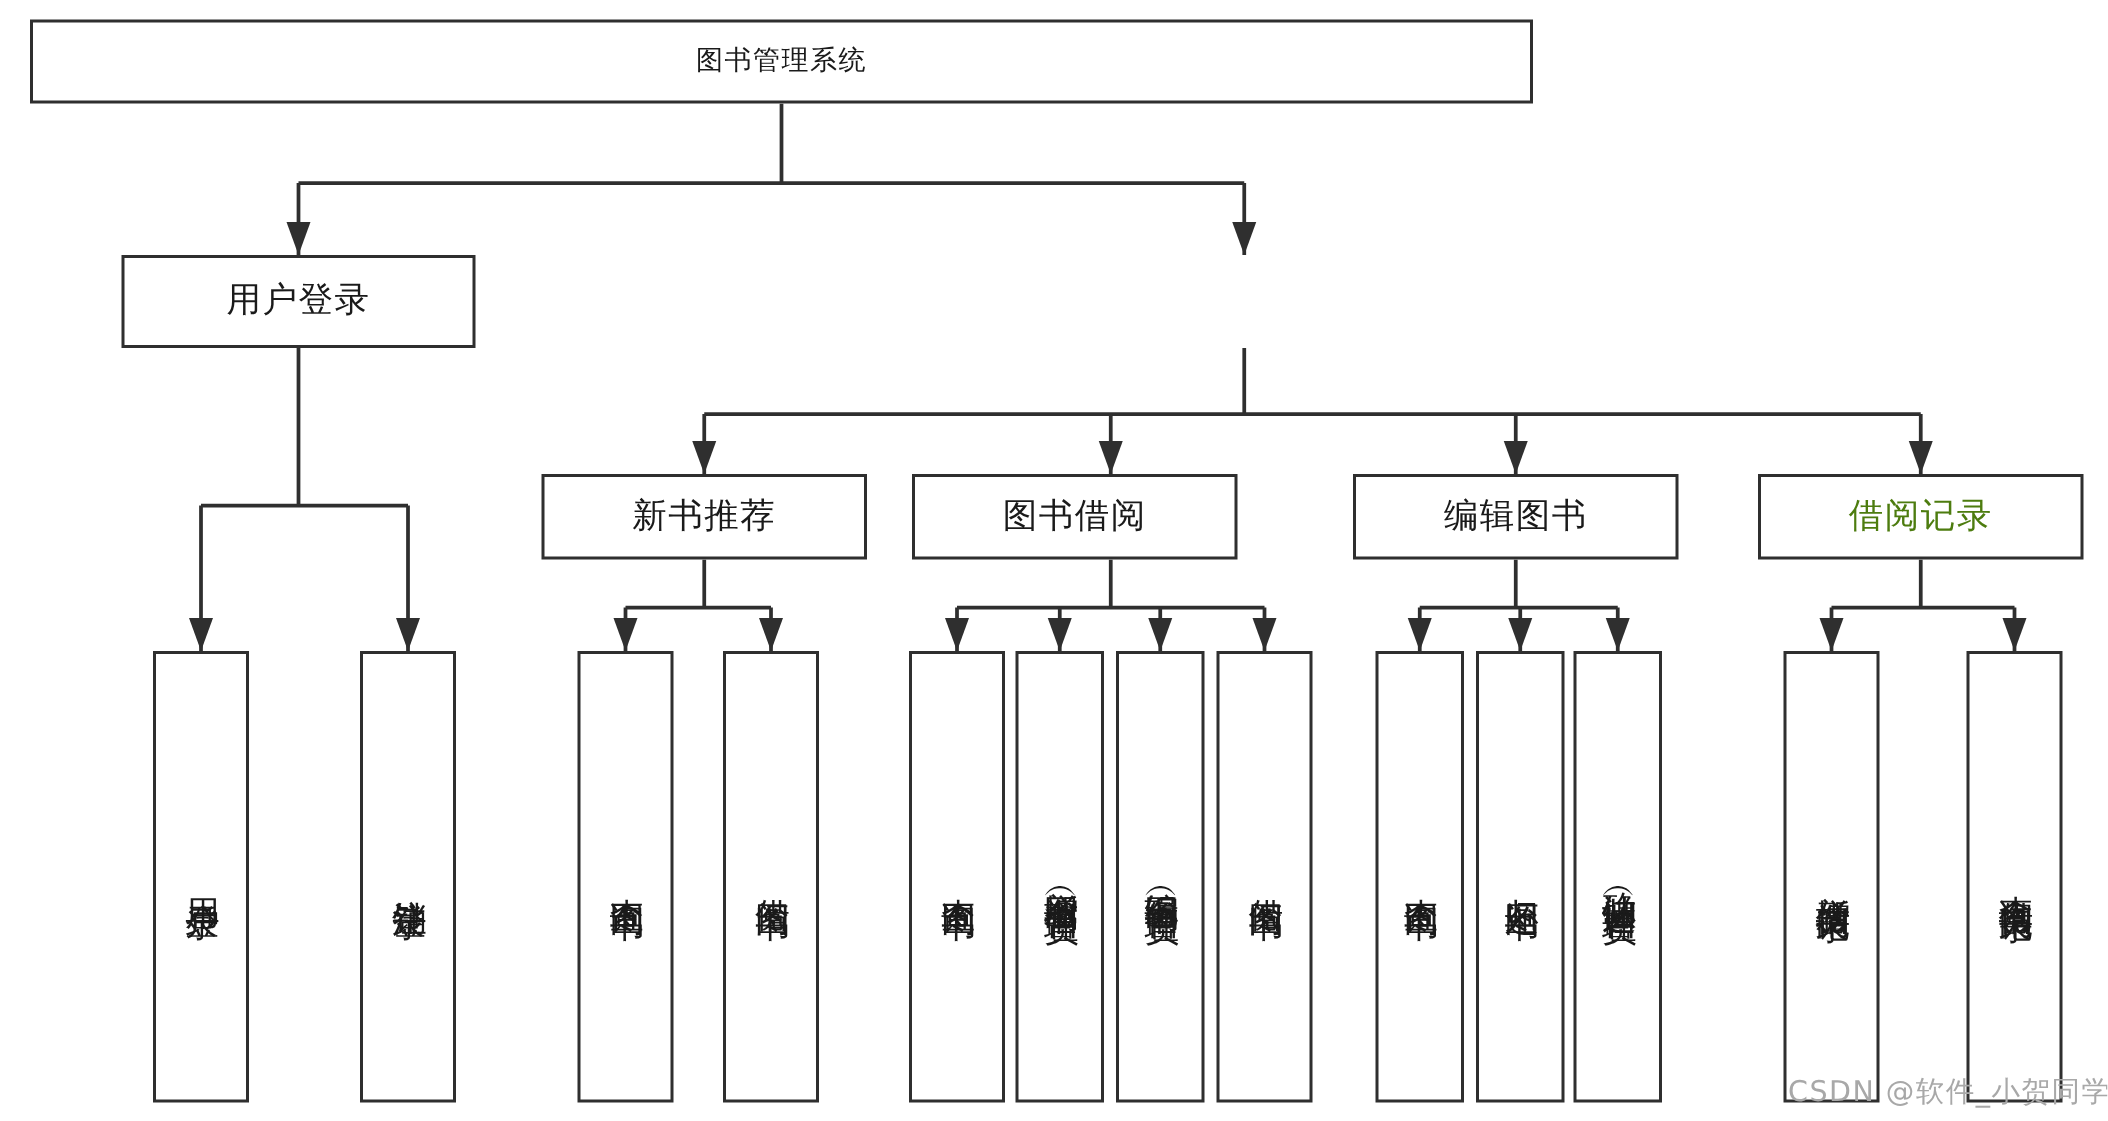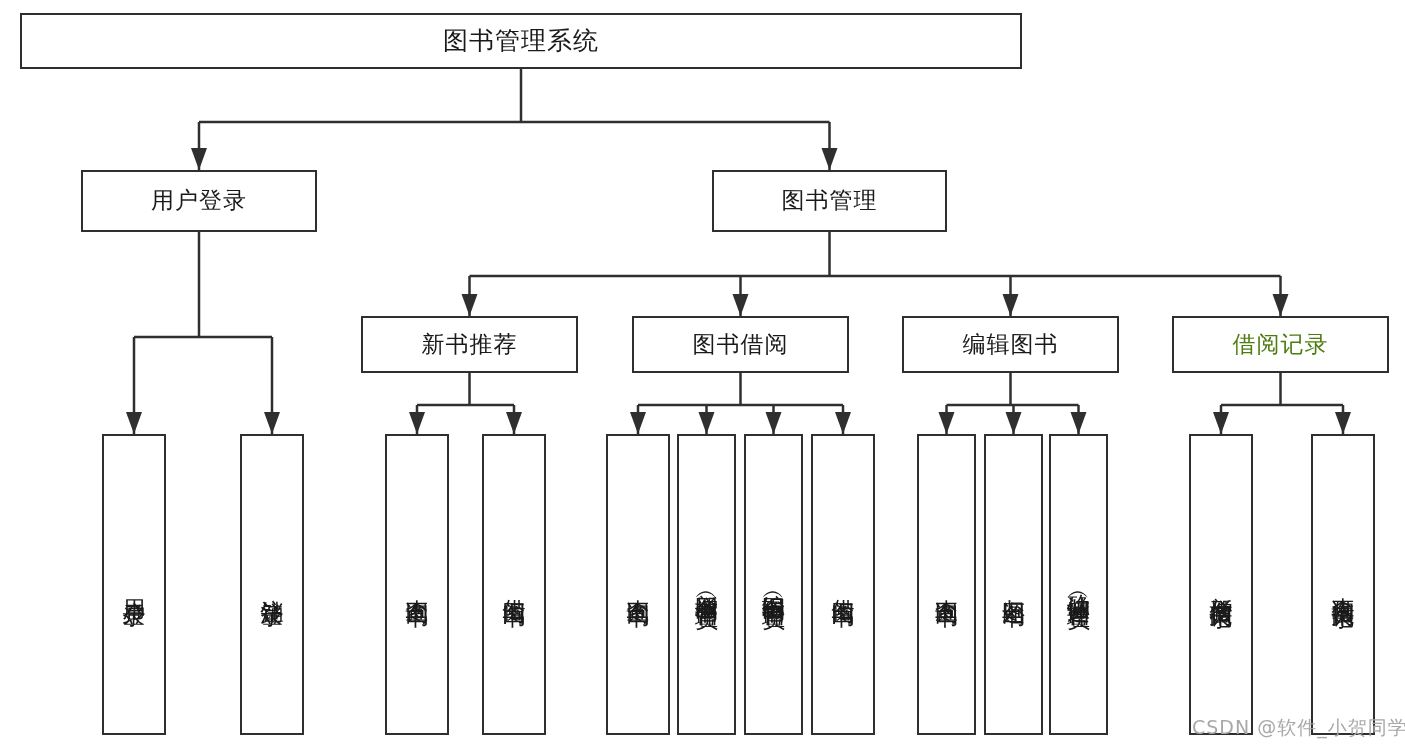--- a/index.html
+++ b/index.html
@@ -37,21 +37,21 @@
     text-align: center;
   }
   .node.h {
     font-size: 23px;
     letter-spacing: 1px;
   }
   .node.h .txt {
     line-height: 1.1;
   }
   .node.root {
-    font-size: 25px;
+    font-size: 18px;
   }
   .node.v {
     align-items: center;
     justify-content: center;
     padding: 6px 2px;
   }
   .node.v .txt {
     writing-mode: vertical-rl;
     text-orientation: upright;
     font-size: 23px;
@@ -126,27 +126,24 @@
       <polygon points="1213,412 1229,412 1221,434" fill="#2f2f2f"></polygon>
       <line x1="1343" y1="405" x2="1343" y2="434" stroke="#2f2f2f" stroke-width="2.5"></line>
       <polygon points="1335,412 1351,412 1343,434" fill="#2f2f2f"></polygon>
     </svg>
 <div class="node h root" style="left: 20px; top: 13px; width: 1002px; height: 56px; border-color: rgb(47, 47, 47); color: rgb(26, 26, 26);">
       <span class="txt">图书管理系统</span>
     </div>
     <div class="node h" style="left: 81px; top: 170px; width: 236px; height: 62px; border-color: rgb(47, 47, 47); color: rgb(26, 26, 26);">
       <span class="txt">用户登录</span>
     </div>
-    <div class="node h" style="left: 712px; top: 170px; width: 235px; height: 62px; border-color: rgb(47, 47, 47); color: rgb(26, 26, 26);">
-      <span class="txt">图书管理</span>
-    </div>
     <div class="node h" style="left: 361px; top: 316px; width: 217px; height: 57px; border-color: rgb(47, 47, 47); color: rgb(26, 26, 26);">
       <span class="txt">新书推荐</span>
     </div>
-    <div class="node h" style="left: 632px; top: 316px; width: 217px; height: 57px; border-color: rgb(47, 47, 47); color: rgb(26, 26, 26);">
+    <div class="node h" style="left: 608px; top: 316px; width: 217px; height: 57px; border-color: rgb(47, 47, 47); color: rgb(26, 26, 26);">
       <span class="txt">图书借阅</span>
     </div>
     <div class="node h" style="left: 902px; top: 316px; width: 217px; height: 57px; border-color: rgb(47, 47, 47); color: rgb(26, 26, 26);">
       <span class="txt">编辑图书</span>
     </div>
     <div class="node h" style="left: 1172px; top: 316px; width: 217px; height: 57px; border-color: rgb(47, 47, 47); color: #4d7c0f;">
       <span class="txt">借阅记录</span>
     </div>
     <div class="node v" style="left: 102px; top: 434px; width: 64px; height: 301px; border-color: rgb(47, 47, 47); color: rgb(26, 26, 26);">
       <span class="txt">用户登录</span>

